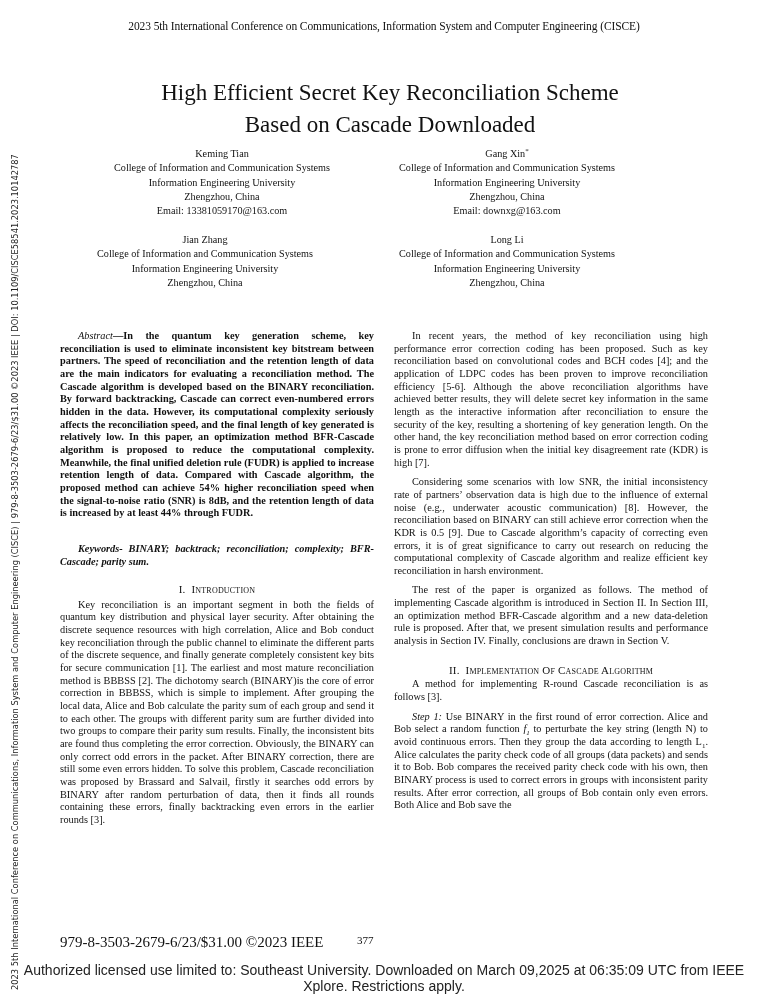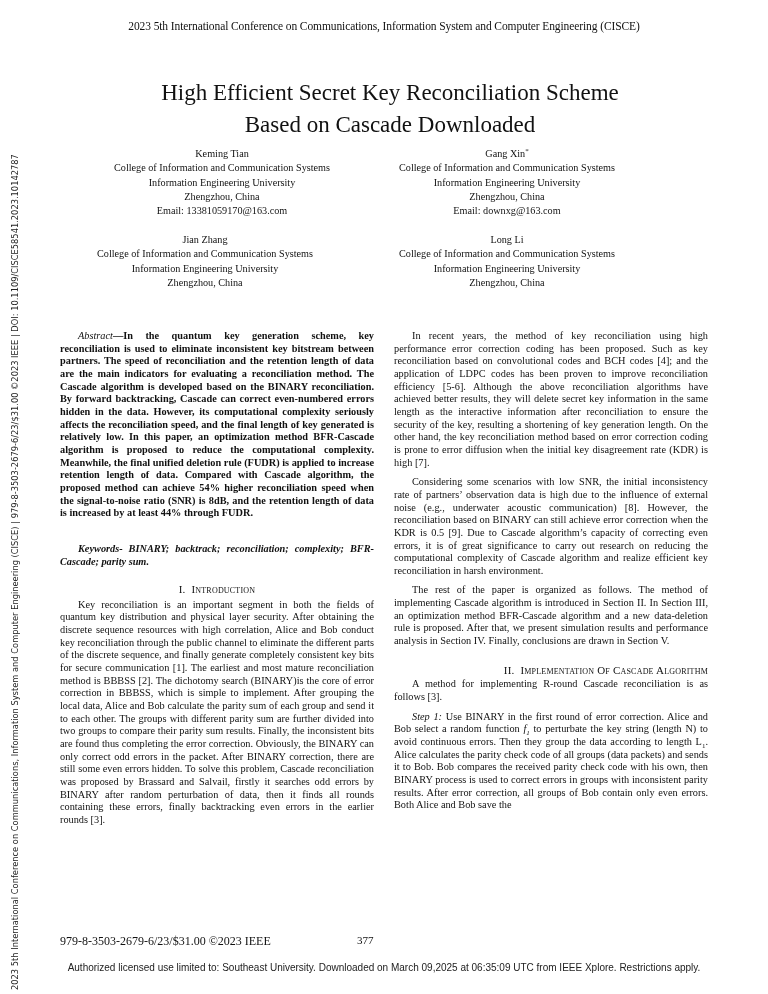--- a/index.html
+++ b/index.html
@@ -25,28 +25,28 @@
   .col.left { left: 60px; top: 330px; }
   .col.right { left: 394px; top: 330px; }
   p { margin: 0; }
   .indent { text-indent: 18px; }
   .abstract { font-weight: bold; text-indent: 18px; }
   .abstract .lead { font-style: italic; font-weight: normal; }
   .keywords { font-weight: bold; font-style: italic; margin-top: 23px; text-indent: 18px; }
   .section-head { text-align: center; margin: 15px 0 3px 0; font-size: 11px; letter-spacing: 0.2px; }
   .section-head .sc { font-variant: small-caps; }
   .right p + p { margin-top: 7px; }
-  .right .section-head { margin-top: 16px; margin-bottom: 2px; text-align: right; }
+  .right .section-head { margin-top: 16px; margin-bottom: 2px; }
   .right .gap { margin-top: 7px; }
   .it { font-style: italic; }
   .sub { font-size: 7px; vertical-align: sub; line-height: 0; }
-  .footer-left { position: absolute; top: 934px; left: 60px; font-size: 12px; }
+  .footer-left { position: absolute; top: 934px; left: 60px; font-size: 15px; }
   .footer-page { position: absolute; top: 934px; left: 357px; font-size: 11px; }
   .license { position: absolute; top: 962px; left: 0; width: 768px; text-align: center;
-             font-family: "Liberation Sans", sans-serif; font-size: 10px; color: #222; }
+             font-family: "Liberation Sans", sans-serif; font-size: 14px; color: #222; }
 </style>
 </head>
 <body>
 
 <div class="conf-header">2023 5th International Conference on Communications, Information System and Computer Engineering (CISCE)</div>
 
 <div class="side-strip">2023 5th International Conference on Communications, Information System and Computer Engineering (CISCE) | 979-8-3503-2679-6/23/$31.00 ©2023 IEEE | DOI: 10.1109/CISCE58541.2023.10142787</div>
 
 <div class="title">
   <div>High Efficient Secret Key Reconciliation Scheme</div>

